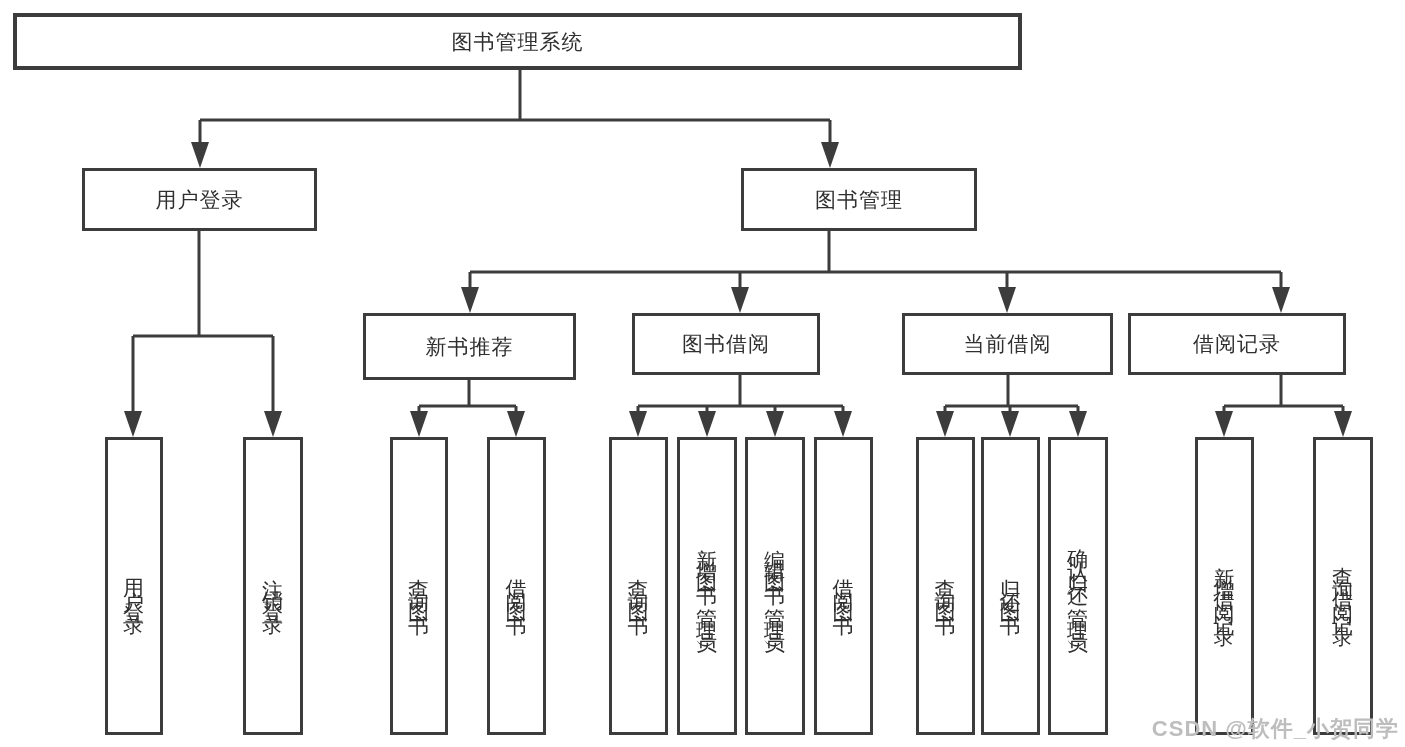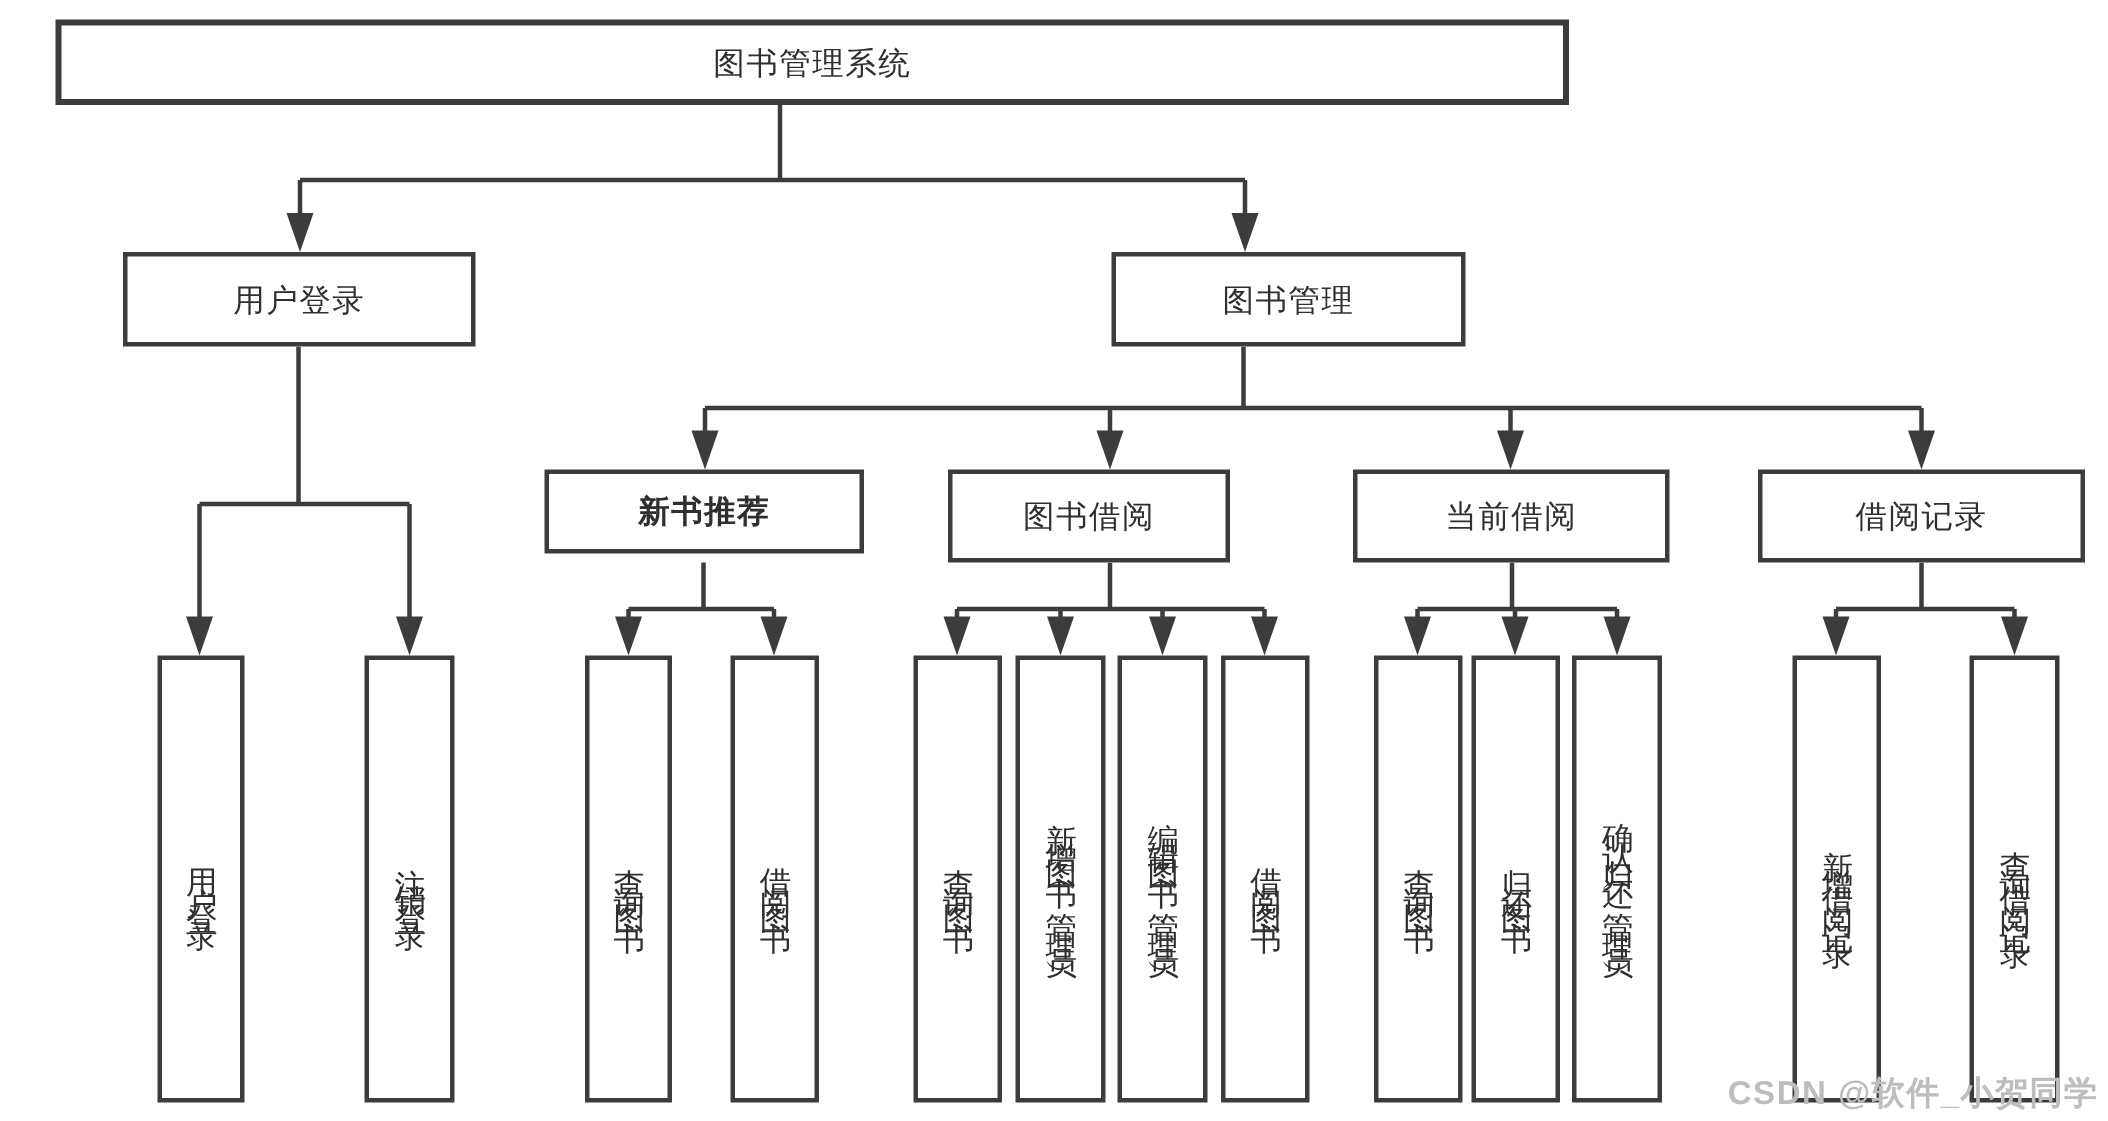--- a/index.html
+++ b/index.html
@@ -38,21 +38,20 @@
     display: flex;
     align-items: center;
     justify-content: center;
     color: var(--text, #2f2f2f);
     font-size: 21px;
     letter-spacing: 1px;
   }
   .box.lvl1 {
     border-width: 4px;
     font-size: 21px;
-    margin-left: 24px;
   }
   .leaf {
     top: 437px;
     height: 298px;
   }
   .leaf .v {
     writing-mode: vertical-rl;
     text-orientation: mixed;
     letter-spacing: 12px;
     font-size: 21px;
@@ -116,30 +115,30 @@
     <span>图书管理系统</span>
   </div>
 
   <div class="box" style="left:82px; top:168px; width:235px; height:63px;">
     <span>用户登录</span>
   </div>
   <div class="box" style="left:741px; top:168px; width:236px; height:63px;">
     <span>图书管理</span>
   </div>
 
-  <div class="box" style="left:363px; top:313px; width:213px; height:56px;font-weight:bold;">
+  <div class="box" style="left:363px; top:313px; width:213px; height:67px;">
     <span>新书推荐</span>
   </div>
   <div class="box" style="left:632px; top:313px; width:188px; height:62px;">
     <span>图书借阅</span>
   </div>
   <div class="box" style="left:902px; top:313px; width:211px; height:62px;">
     <span>当前借阅</span>
   </div>
-  <div class="box" style="left:1172px; top:313px; width:218px; height:62px;">
+  <div class="box" style="left:1128px; top:313px; width:218px; height:62px;">
     <span>借阅记录</span>
   </div>
 
   <div class="box leaf" style="left:105px; width:58px;">
     <span class="v">用户登录</span>
   </div>
   <div class="box leaf" style="left:243px; width:60px;">
     <span class="v">注销登录</span>
   </div>
 

